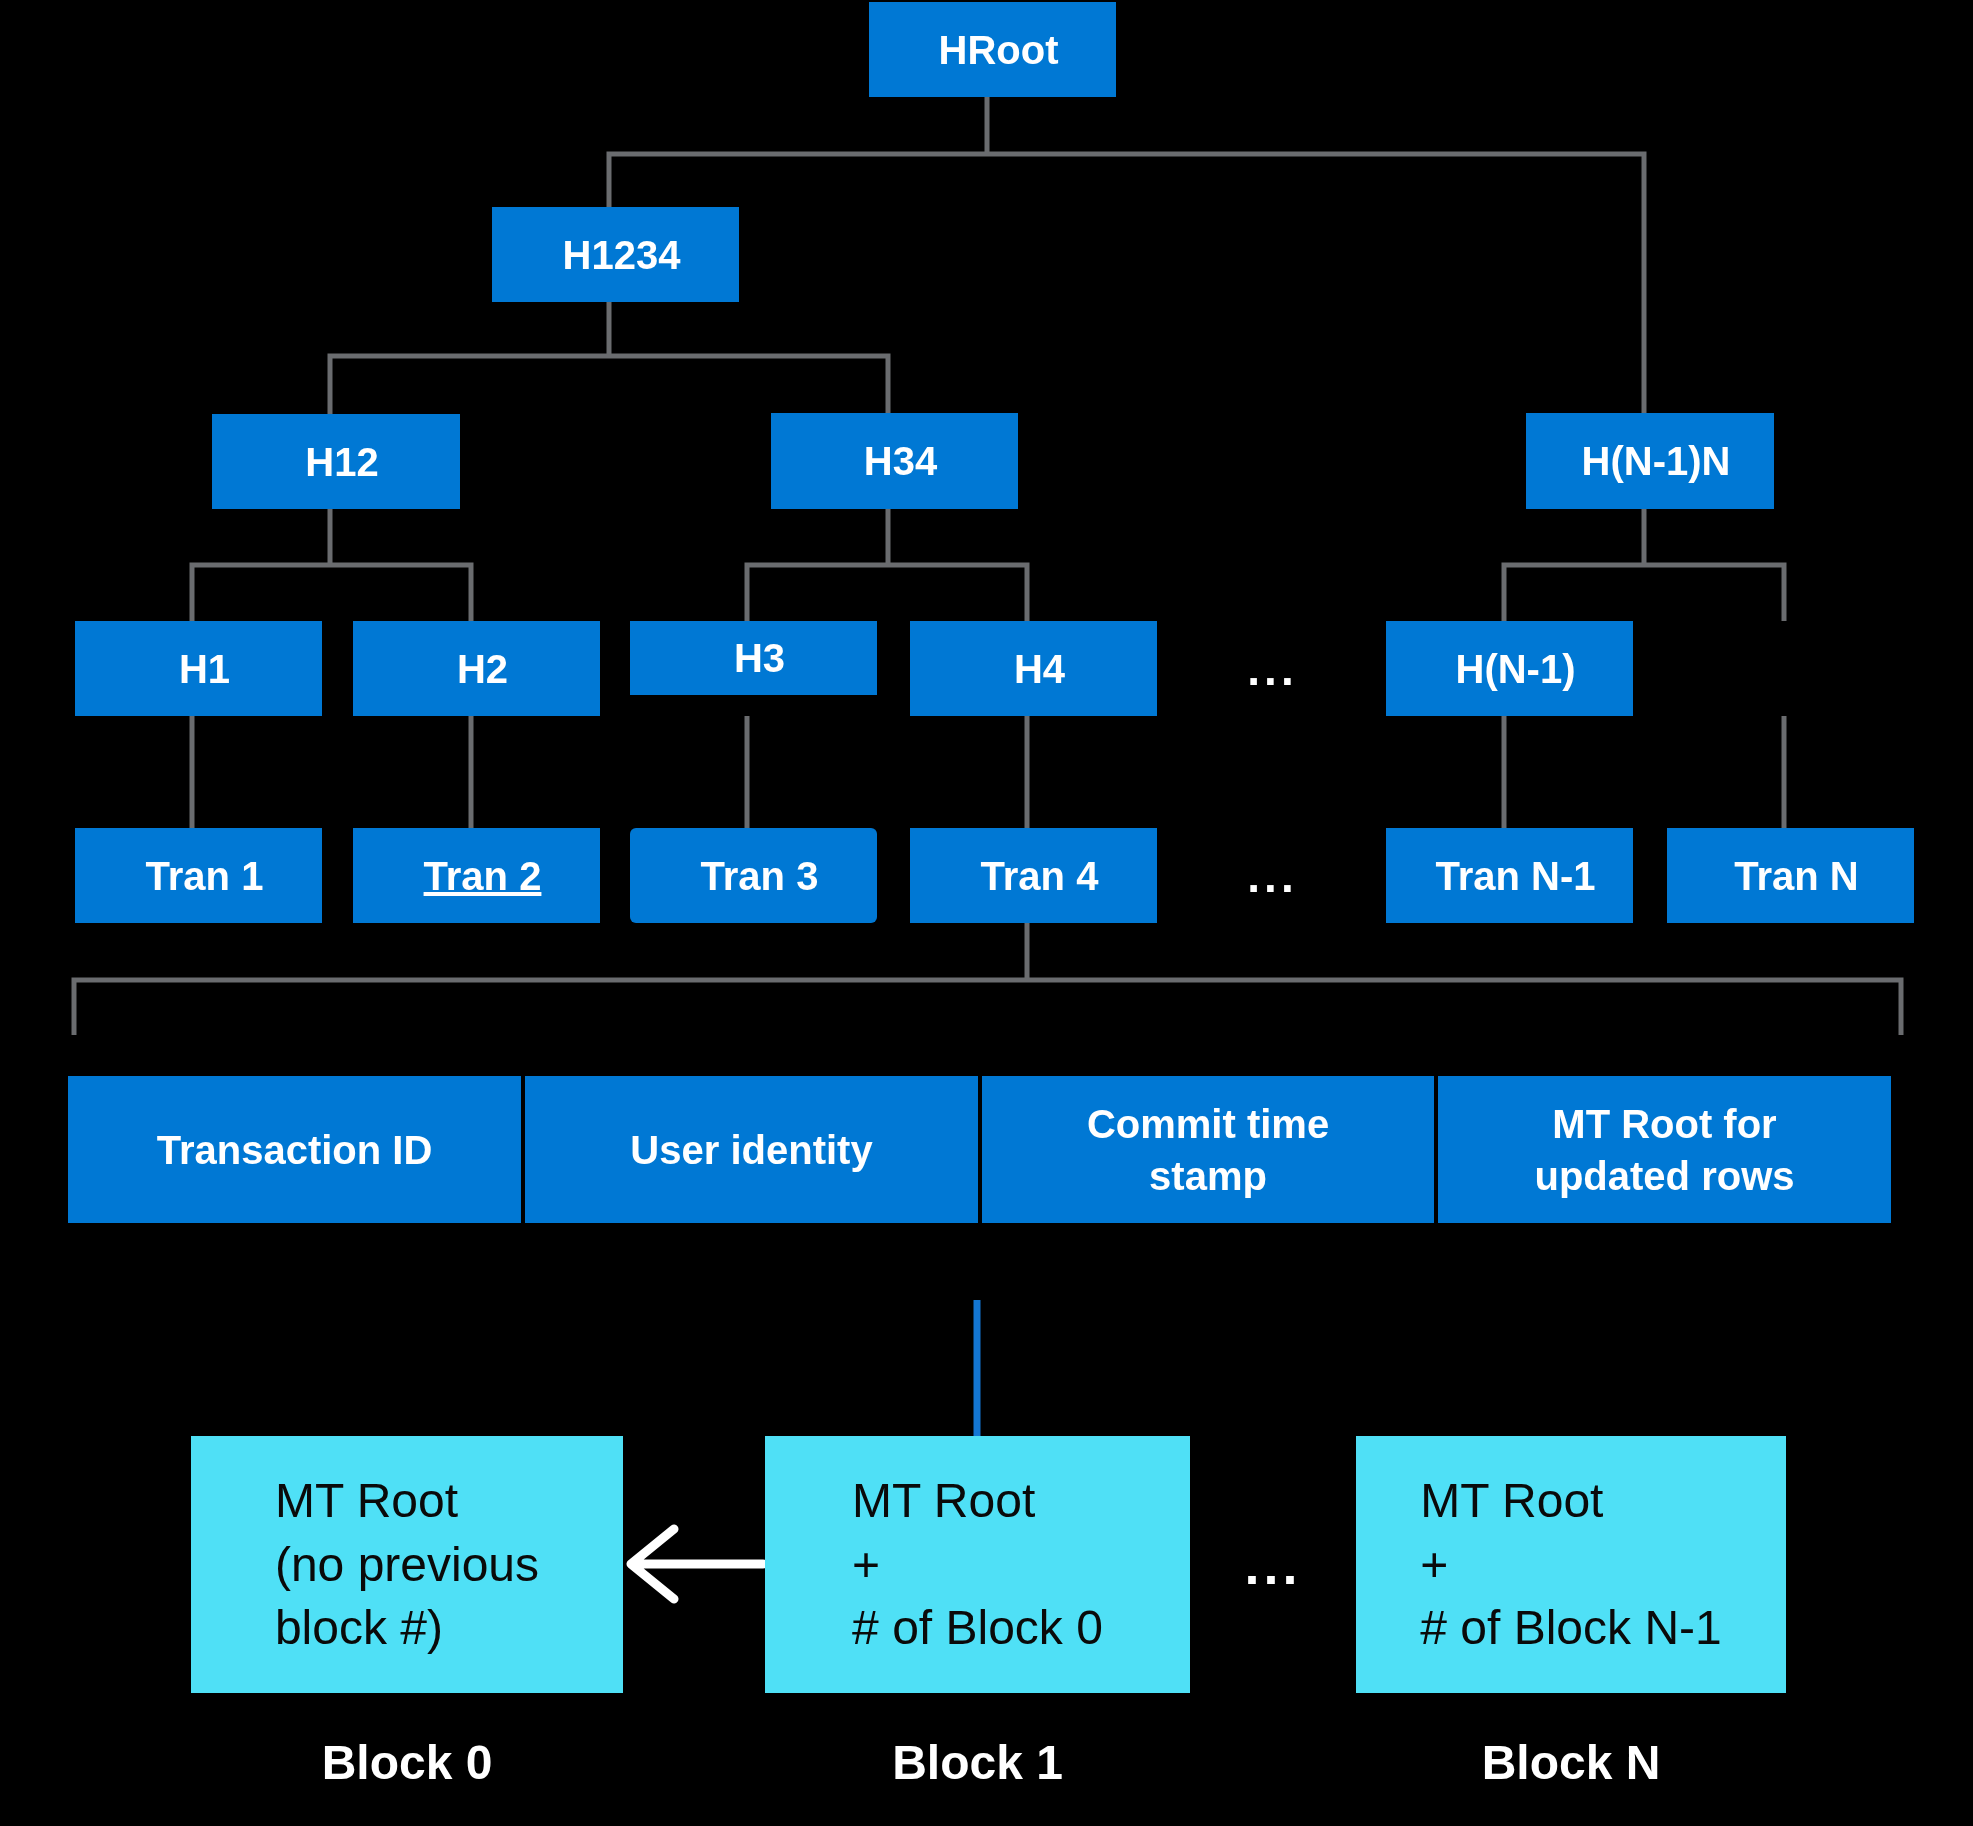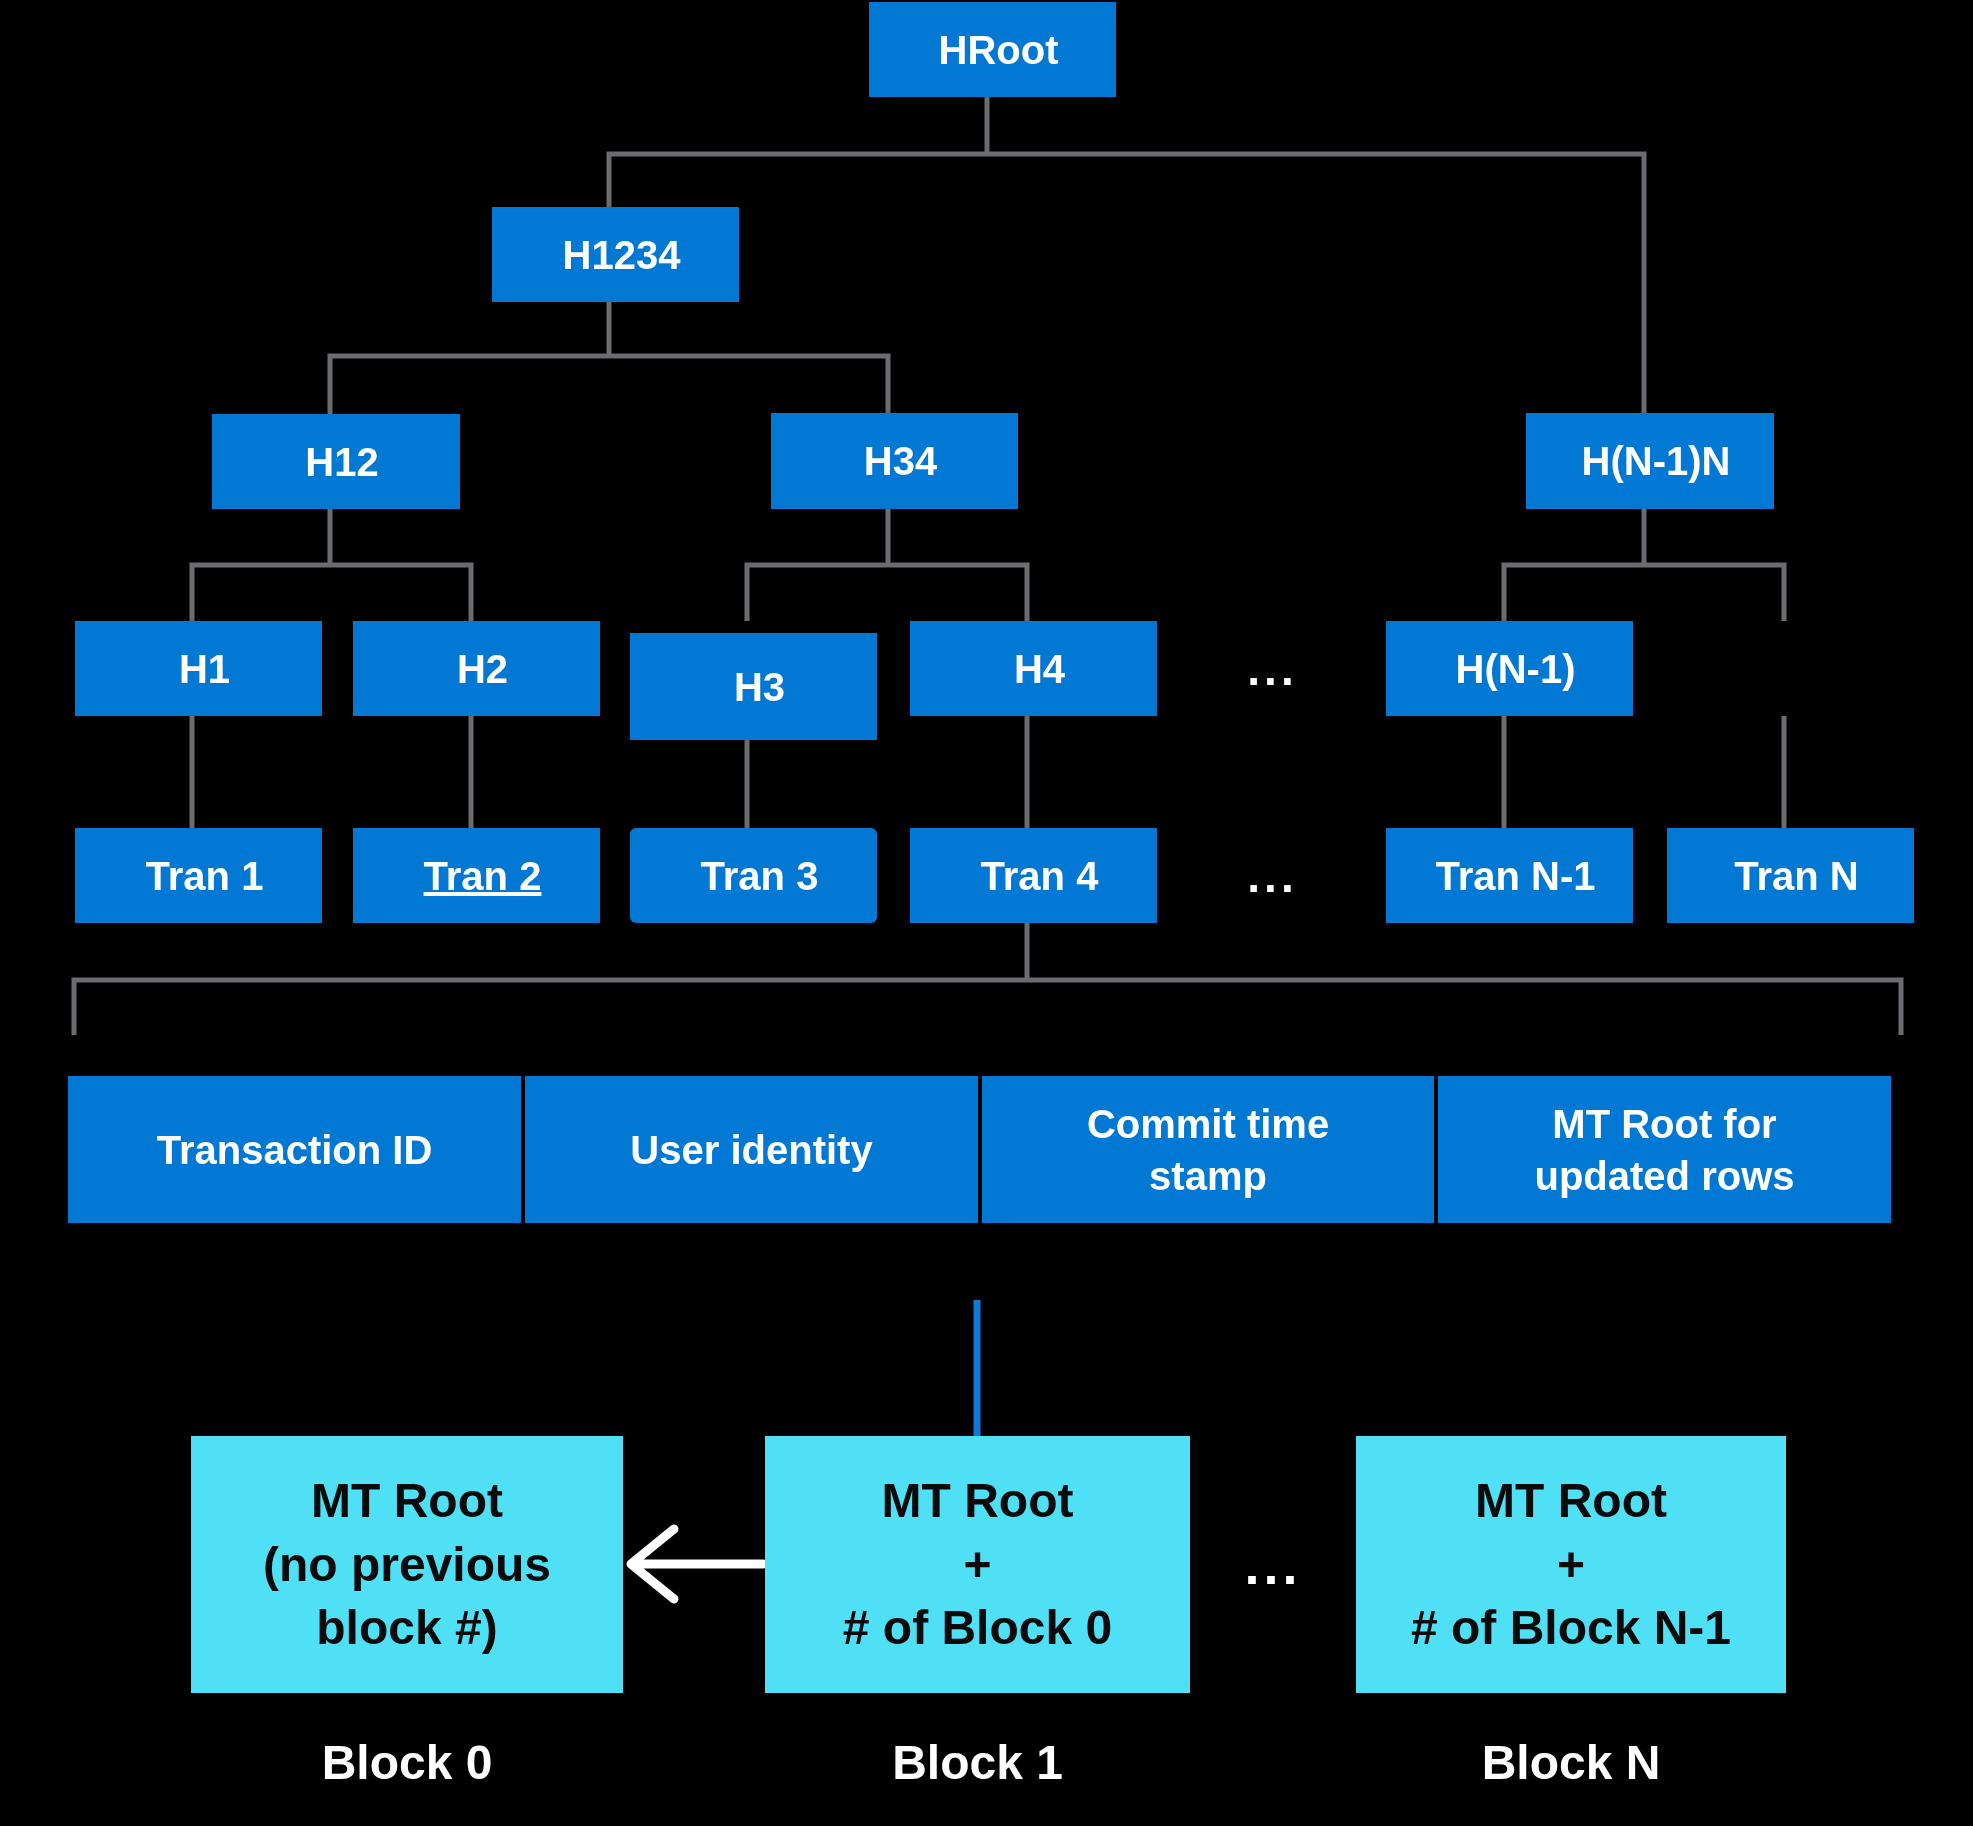--- a/index.html
+++ b/index.html
@@ -41,22 +41,22 @@
     font-size:40px;font-weight:bold;
     text-align:center;
     white-space:pre-line;
     line-height:1.3;
   }
   .ledger-block{
     position:absolute;
     background:var(--cyan);
     color:var(--text-black);
     display:flex;align-items:center;justify-content:center;
-    font-size:48px;font-weight:bold;
-    text-align:center;
+    font-size:48px;font-weight:normal;
+    text-align:left;
     white-space:pre-line;
     line-height:1.32;
   }
   .block-label{
     position:absolute;
     color:var(--text-white);
     display:flex;align-items:center;justify-content:center;
     font-size:48px;font-weight:bold;
     text-align:center;
   }
@@ -100,21 +100,21 @@
   <div class="node" style="left:869px;top:2px;width:235px;height:95px;">HRoot</div>
 
   <div class="node" style="left:492px;top:207px;width:235px;height:95px;">H1234</div>
 
   <div class="node" style="left:212px;top:414px;width:236px;height:95px;">H12</div>
   <div class="node" style="left:771px;top:413px;width:235px;height:96px;">H34</div>
   <div class="node" style="left:1526px;top:413px;width:236px;height:96px;">H(N-1)N</div>
 
   <div class="node" style="left:75px;top:621px;width:235px;height:95px;">H1</div>
   <div class="node" style="left:353px;top:621px;width:235px;height:95px;">H2</div>
-  <div class="node" style="left:630px;top:621px;width:235px;height:107px;margin-top:12px;">H3</div>
+  <div class="node" style="left:630px;top:621px;width:235px;height:74px;">H3</div>
   <div class="node" style="left:910px;top:621px;width:235px;height:95px;">H4</div>
   <div class="dots" style="left:1210px;top:621px;width:125px;height:95px;">...</div>
   <div class="node" style="left:1386px;top:621px;width:235px;height:95px;">H(N-1)</div>
 
   <div class="node" style="left:75px;top:828px;width:235px;height:95px;">Tran 1</div>
   <div class="node" style="left:353px;top:828px;width:235px;height:95px;text-decoration:underline;">Tran 2</div>
   <div class="node" style="left:630px;top:828px;width:235px;height:95px;border-radius:6px;">Tran 3</div>
   <div class="node" style="left:910px;top:828px;width:235px;height:95px;">Tran 4</div>
   <div class="dots" style="left:1210px;top:828px;width:125px;height:95px;">...</div>
   <div class="node" style="left:1386px;top:828px;width:235px;height:95px;">Tran N-1</div>

